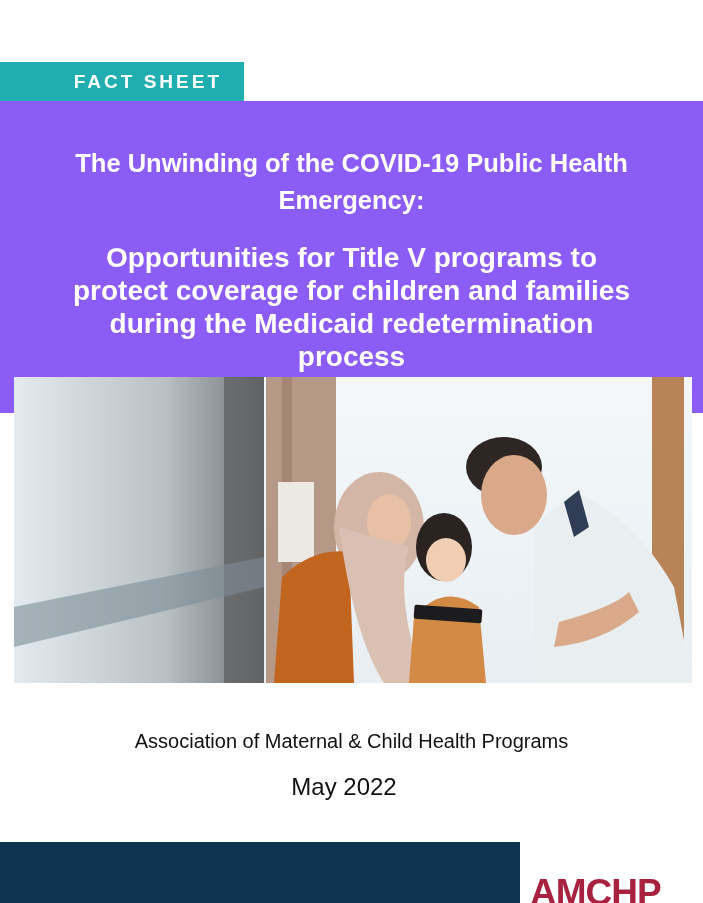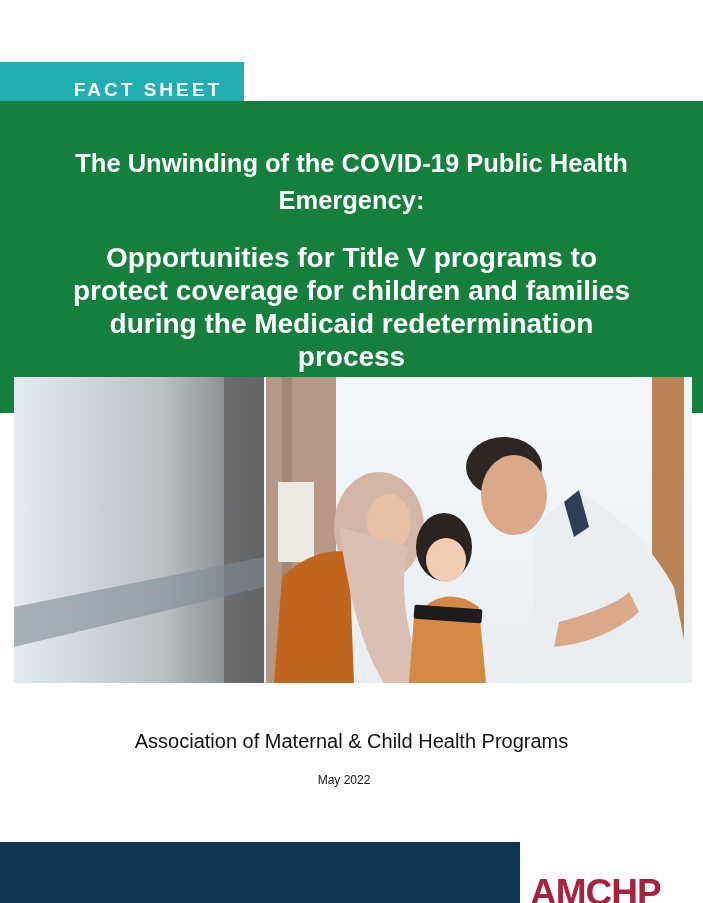--- a/index.html
+++ b/index.html
@@ -5,26 +5,26 @@
   html, body { margin: 0; padding: 0; }
   body {
     width: 703px; height: 903px; position: relative; overflow: hidden;
     background: #ffffff;
     font-family: "Liberation Sans", "DejaVu Sans", sans-serif;
   }
   .fact-tag {
     position: absolute; left: 0; top: 62px; width: 244px; height: 39px;
     background: #21aeb0;
     color: #ffffff; font-weight: 700; font-size: 19px; letter-spacing: 3px;
-    display: flex; align-items: flex-end; justify-content: flex-end;
+    display: flex; align-items: center; justify-content: flex-end;
     padding-right: 22px; box-sizing: border-box;
   }
   .hero {
     position: absolute; left: 0; top: 101px; width: 703px; height: 312px;
-    background: #15803d;
+    background: #8b5cf6;
     color: #ffffff; text-align: center;
   }
   .hero .title {
     position: absolute; left: 0; right: 0; top: 44px;
     font-size: 25.5px; font-weight: 700; line-height: 37px;
     padding: 0 60px;
   }
   .hero .subtitle {
     position: absolute; left: 0; right: 0; top: 140px;
     font-size: 28px; font-weight: 700; line-height: 33px;
@@ -35,21 +35,21 @@
     overflow: hidden;
     background: linear-gradient(90deg, #d9e3ea 0%, #c9d2d6 18%, #8f969a 30%, #e6eef4 40%, #f3f6f8 70%, #eef3f5 100%);
   }
   .photo svg { display: block; }
   .org-name {
     position: absolute; left: 0; right: 0; top: 730px;
     text-align: center; color: #111; font-size: 20px;
   }
   .date {
     position: absolute; left: 0; right: 15px; top: 773px;
-    text-align: center; color: #111; font-size: 12px;
+    text-align: center; color: #111; font-size: 24px;
   }
   .footer-bar {
     position: absolute; left: 0; top: 842px; width: 520px; height: 61px;
     background: #0f3452;
   }
   .logo {
     position: absolute; left: 530px; top: 842px; width: 160px; height: 55px;
   }
   .logo .letters {
     font-size: 37px; font-weight: 900; color: #a8223f; letter-spacing: -1px;

